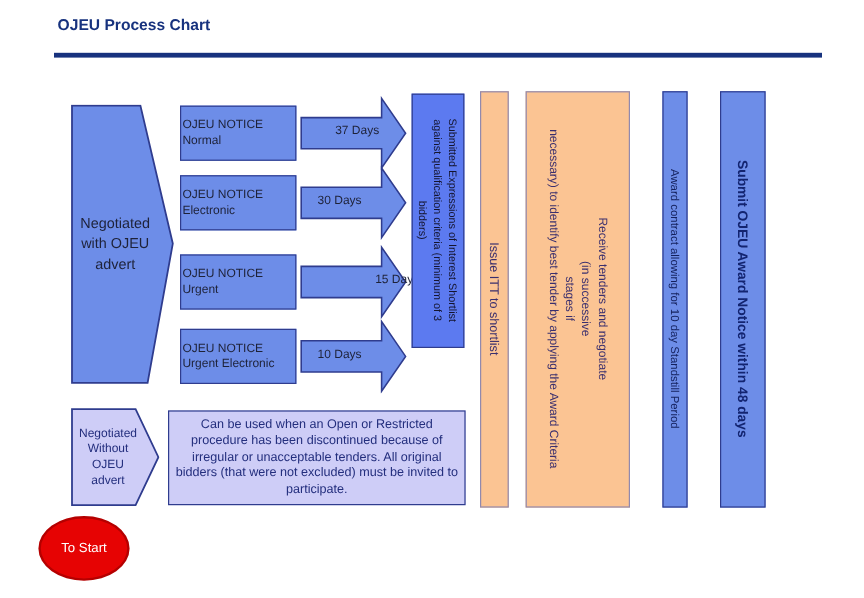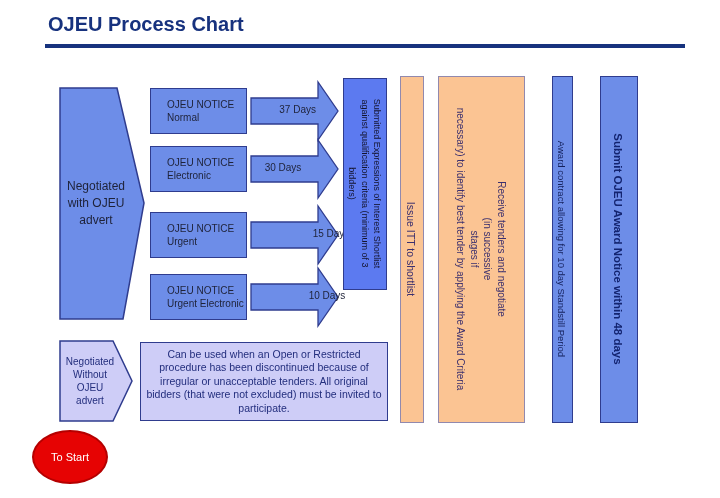--- a/index.html
+++ b/index.html
@@ -1,33 +1,33 @@
 <!DOCTYPE html>
 <html><head>
 <meta charset="utf-8">
 <style>
   html,body{margin:0;padding:0;background:#fff;}
   #stage{position:relative;width:720px;height:498px;background:#ffffff;overflow:hidden;
          font-family:"Liberation Sans", sans-serif;}
   .pre{white-space:pre-line;}
 
   
-  #title{position:absolute;left:48px;top:13px;font-size:20px;font-weight:bold;color:#17327E;}
+  #title{position:absolute;left:48px;top:13px;font-size:13px;font-weight:bold;color:#17327E;}
   #title-rule{position:absolute;left:45px;top:44px;width:640px;height:4px;background:#17327E;}
 
   
   .shape-wrap{position:absolute;}
   .shape-wrap svg{display:block;}
   .shape-label{position:absolute;left:0;top:0;right:12px;bottom:0;display:flex;
                align-items:center;justify-content:center;text-align:center;}
 
   
   .nbox{position:absolute;left:150px;width:97px;height:46px;background:#6D8DE8;
         border:1.5px solid #2F3C8E;box-sizing:border-box;display:flex;align-items:center;
-        padding-left:16px;font-size:10px;line-height:1.35;color:#1E2238;}
+        padding-left:1px;font-size:10px;line-height:1.35;color:#1E2238;}
 
   
   .day-arrow{position:absolute;left:250px;width:90px;height:62px;}
   .day-label{position:absolute;left:250px;width:66px;text-align:center;
              font-size:10px;color:#1E2238;}
 
   
   .bar{position:absolute;box-sizing:border-box;border:1.5px solid #2F3C8E;}
   .bar.blue{background:#6D8DE8;}
   .bar.vivid{background:#5C7AF0;}
@@ -88,21 +88,21 @@
   <svg class="day-arrow" style="top:204px;" viewBox="0 0 90 62">
       <polygon points="1,18 68,18 68,2 88,31 68,60 68,44 1,44" fill="#6D8DE8" stroke="#2F3C8E" stroke-width="1.3"></polygon>
     </svg>
   <svg class="day-arrow" style="top:266px;" viewBox="0 0 90 62">
       <polygon points="1,18 68,18 68,2 88,31 68,60 68,44 1,44" fill="#6D8DE8" stroke="#2F3C8E" stroke-width="1.3"></polygon>
     </svg>
 
   <div class="day-label" style="top:104px;text-align:right;">37 Days</div>
   <div class="day-label" style="top:162px;">30 Days</div>
   <div class="day-label" style="top:228px;margin-left:48px;">15 Days</div>
-  <div class="day-label" style="top:290px;padding-left:44px;">10 Days</div>
+  <div class="day-label" style="top:290px;">10 Days</div>
 
   <div class="bar vivid" style="left:343px;top:78px;width:44px;height:212px;">
     <div class="vtext" style="width:209px;height:41px;font-size:9px;line-height:12.5px;color:#14142E;">Submitted Expressions of Interest Shortlist
 against qualification criteria (minimum of 3
 bidders)</div>
   </div>
 
   <div class="bar peach" style="left:400px;top:76px;width:24px;height:347px;">
     <div class="vtext" style="width:344px;height:21px;font-size:10.5px;color:#3A2F6E;">Issue ITT to shortlist</div>
   </div>

